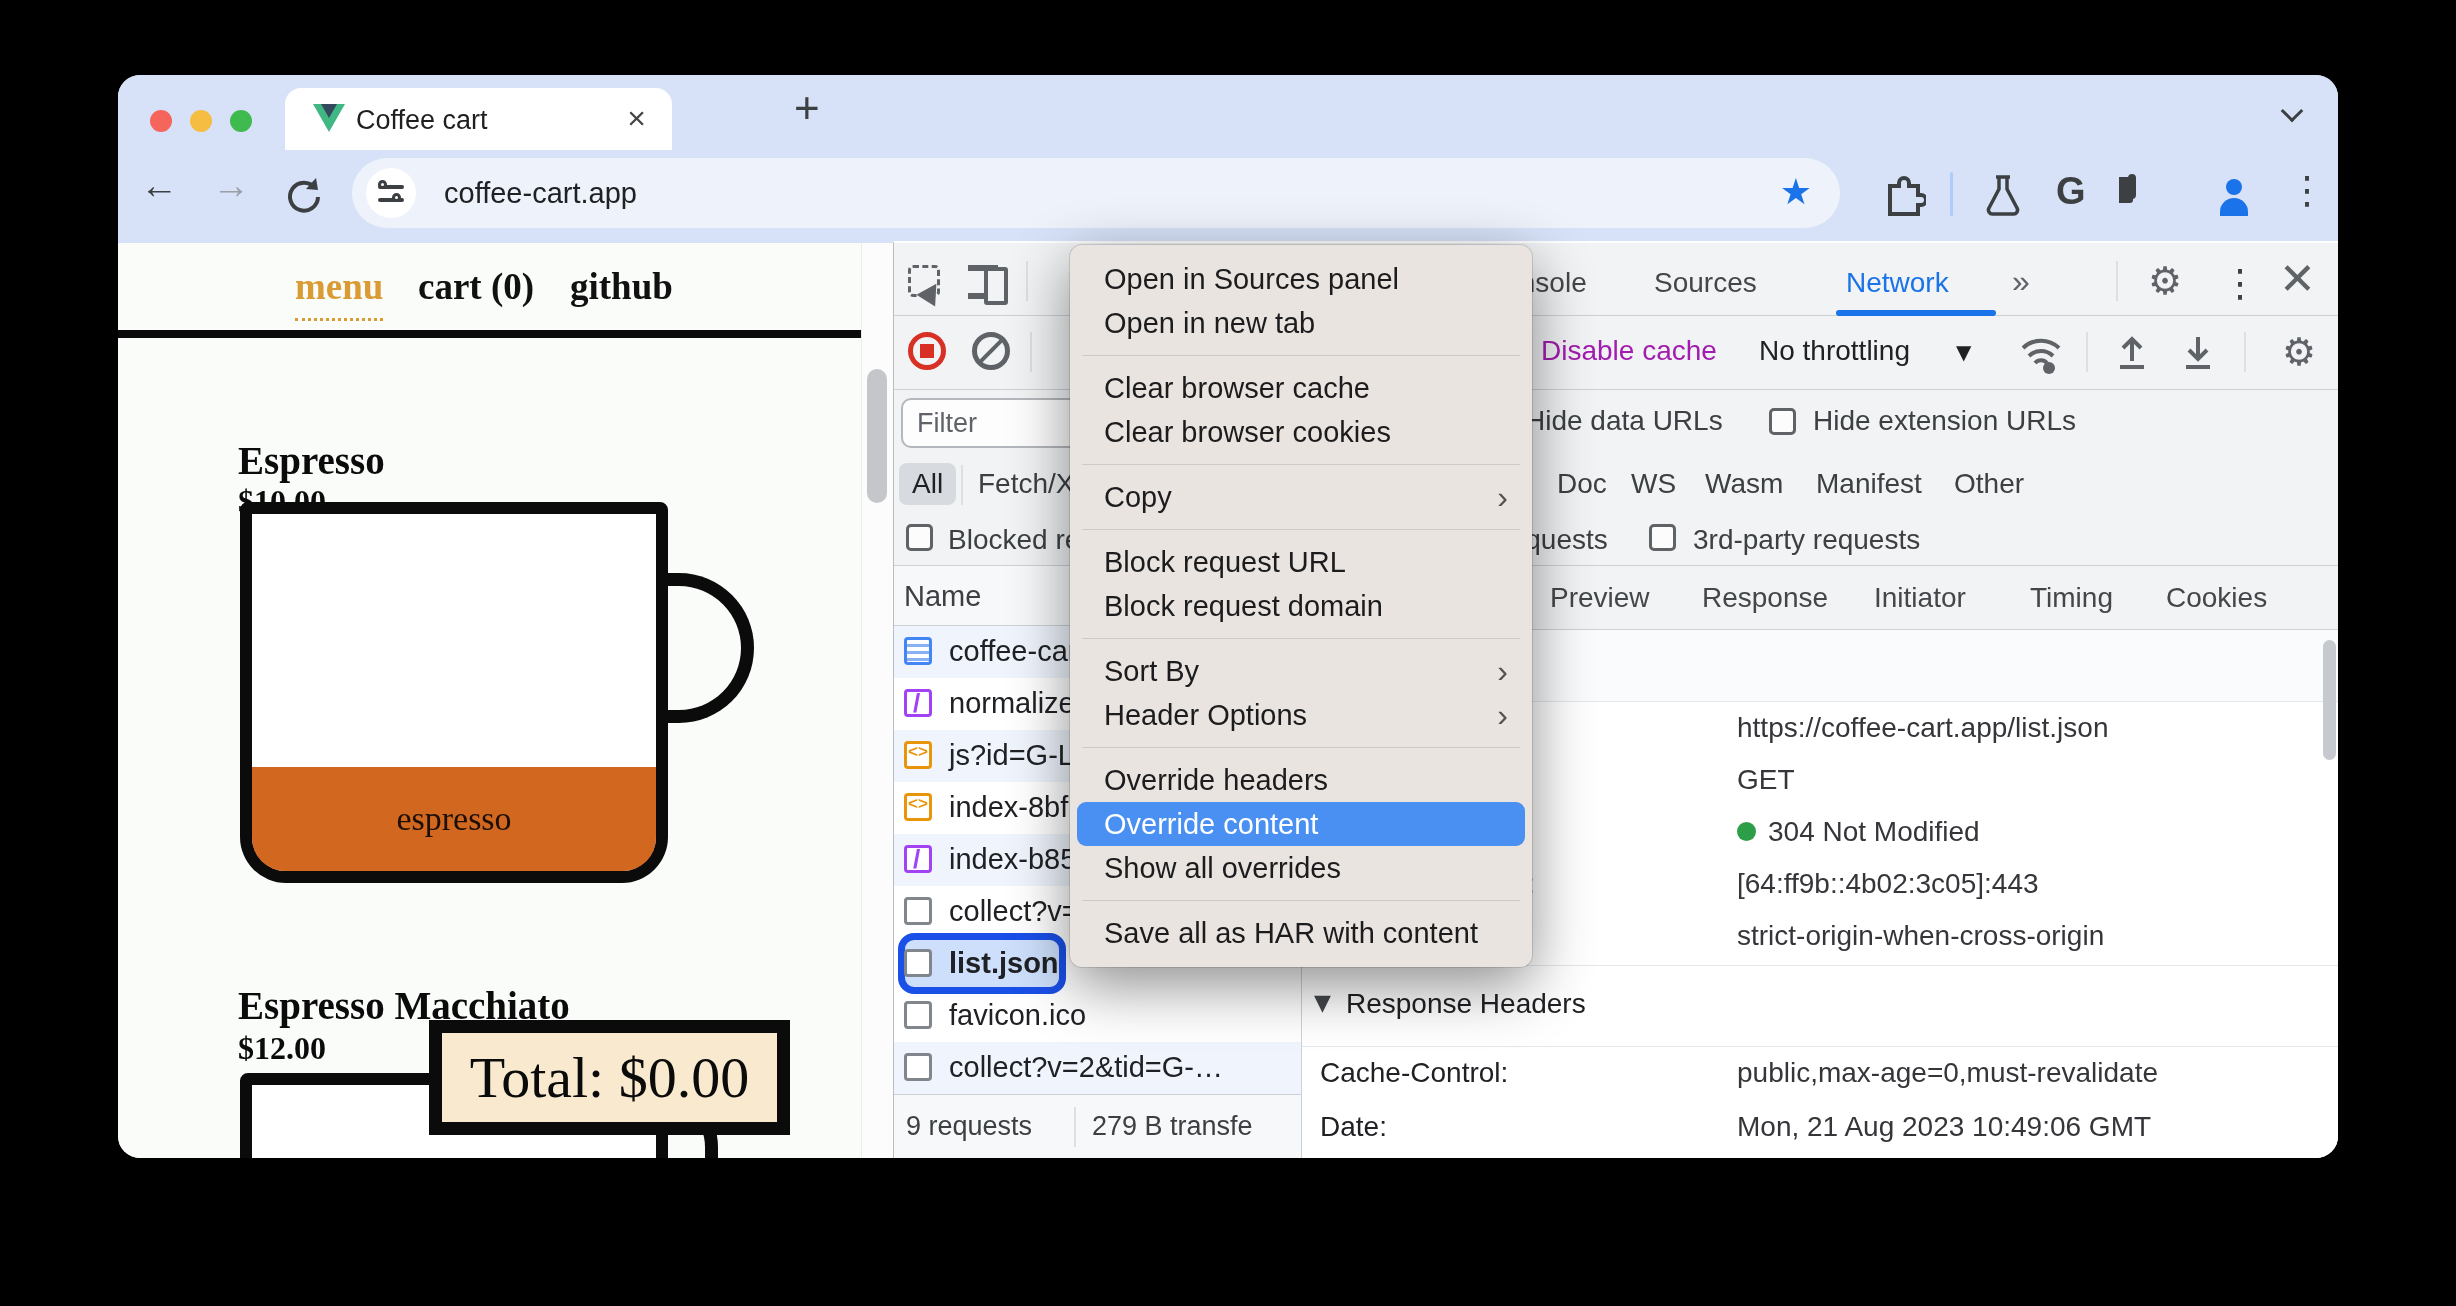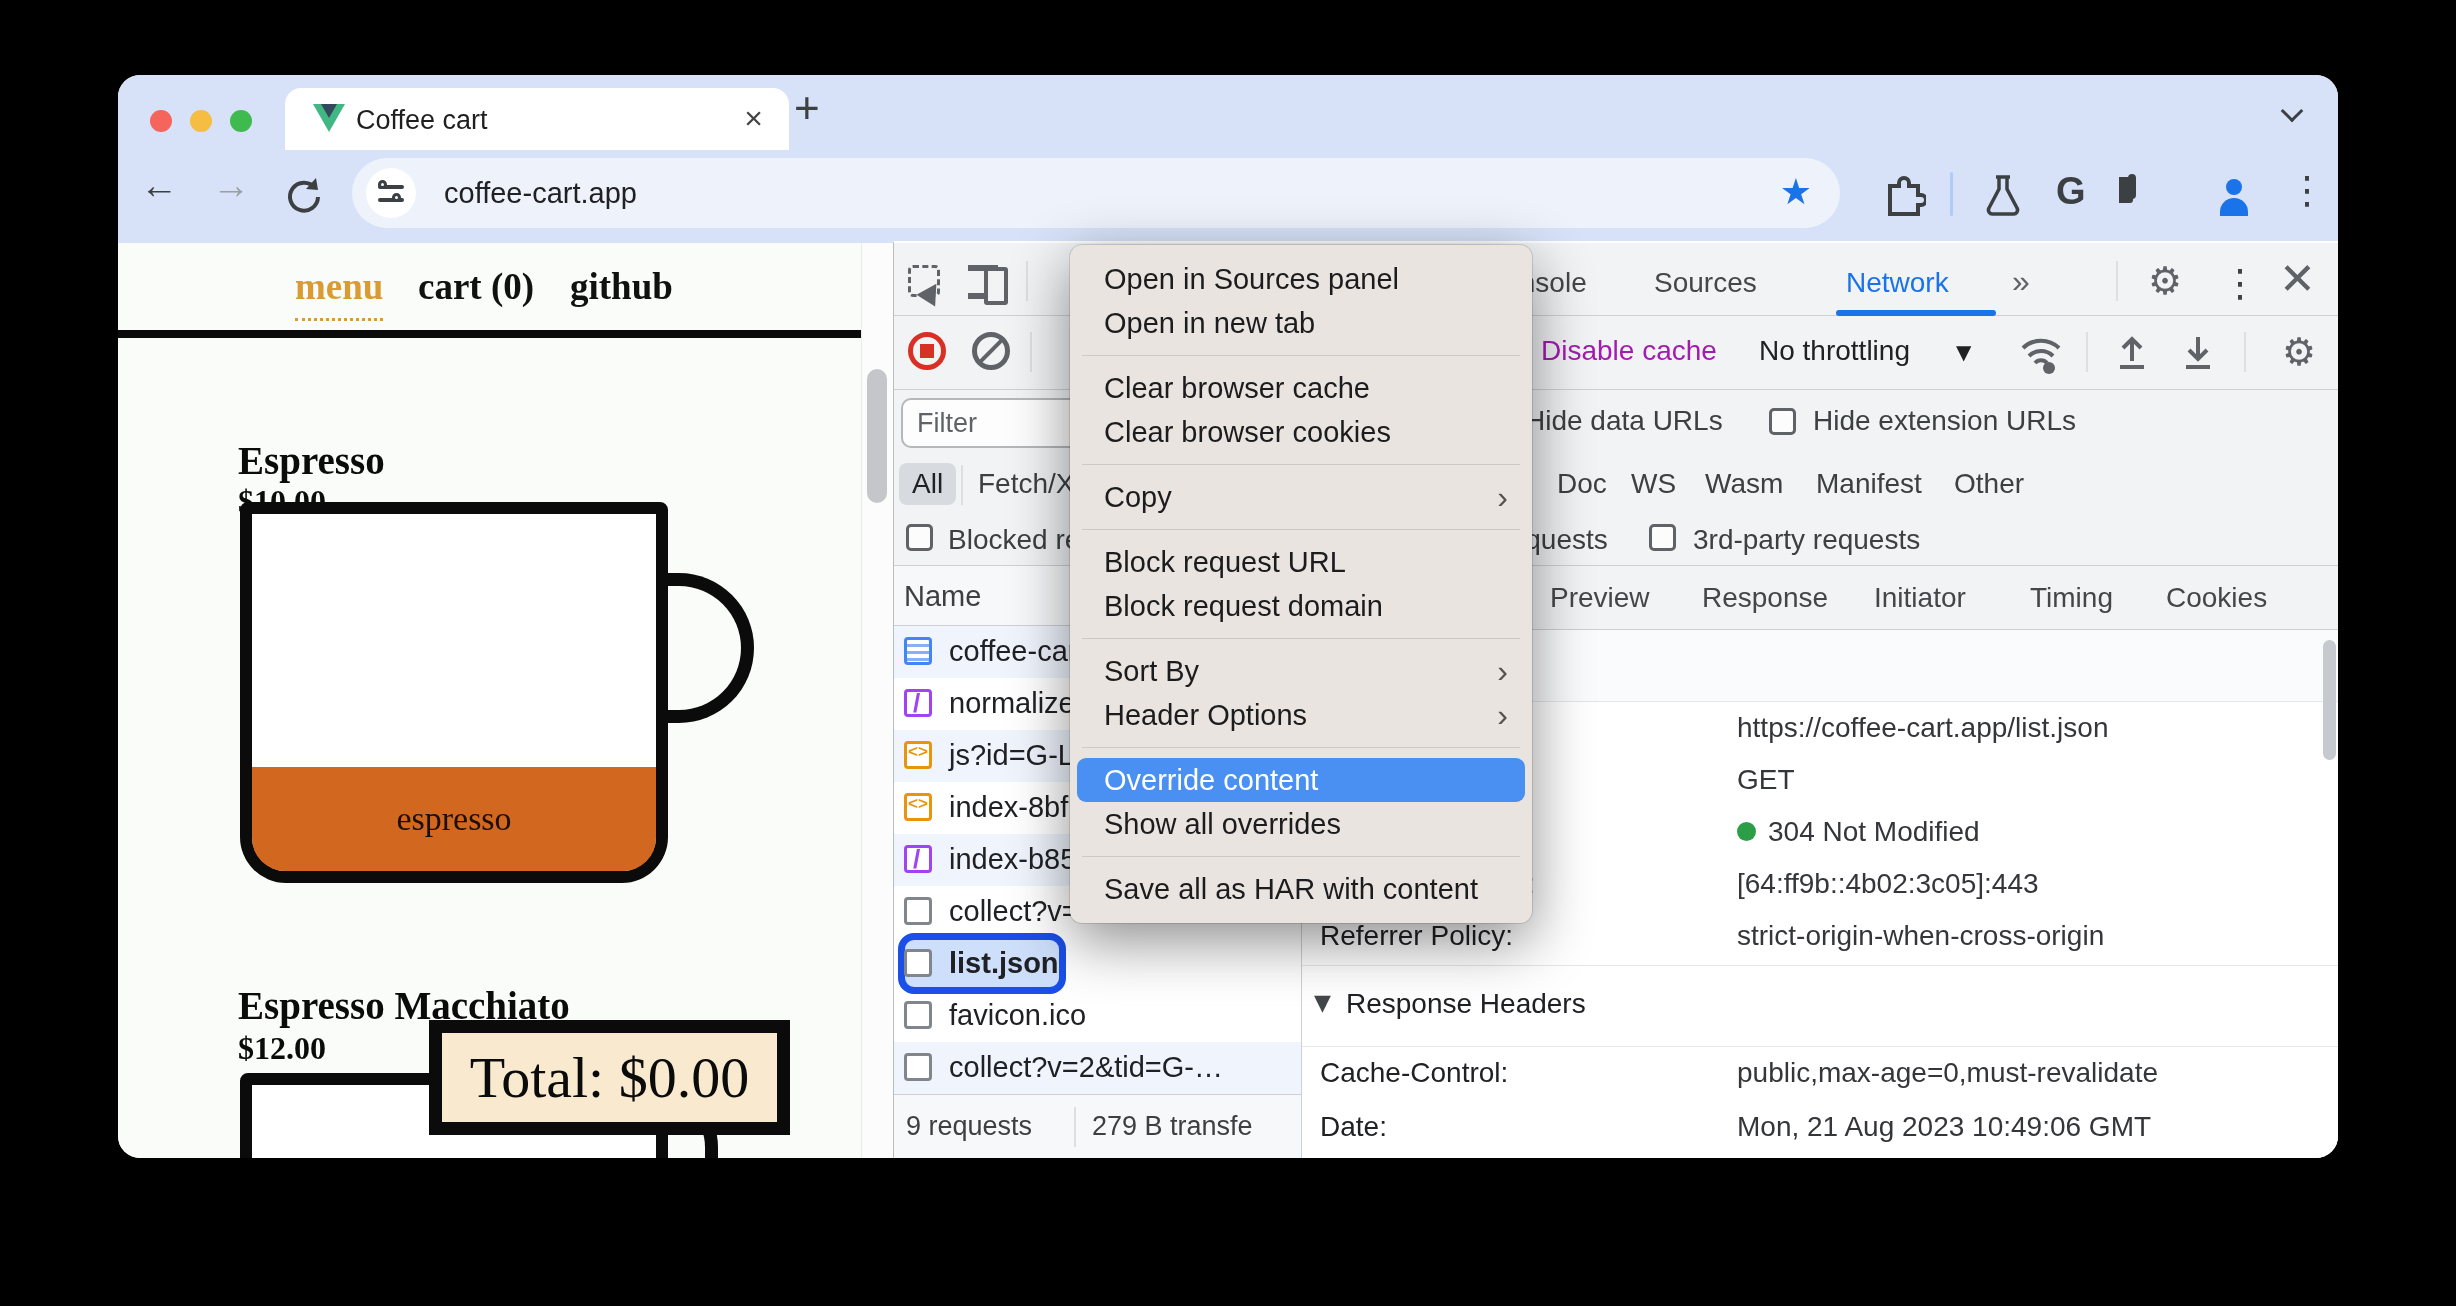--- a/index.html
+++ b/index.html
@@ -5,21 +5,21 @@
   * { margin:0; padding:0; box-sizing:border-box; }
   body { background:#000; font-family:"Liberation Sans","DejaVu Sans",sans-serif; }
   .abs { position:absolute; }
   .canvas { position:relative; width:2456px; height:1306px; background:#000; border-radius:44px; overflow:hidden; }
   .window { position:absolute; left:118px; top:75px; width:2220px; height:1083px; background:#fff;
             border-radius:22px; overflow:hidden; box-shadow:0 30px 90px rgba(0,0,0,.65); }
 
   
   .chrome-top { position:absolute; left:0; top:0; width:100%; height:168px; background:#d7e2f8; }
   .tl { position:absolute; top:35px; width:22px; height:22px; border-radius:50%; }
-  .tab { position:absolute; left:167px; top:13px; width:504px; height:62px; background:#fff; border-radius:16px 16px 0 0; }
+  .tab { position:absolute; left:167px; top:13px; width:387px; height:62px; background:#fff; border-radius:16px 16px 0 0; }
   .tab-title { position:absolute; left:71px; top:17px; font-size:27px; color:#1f1f1f; }
   .tab-close { position:absolute; right:26px; top:12px; font-size:32px; color:#444; }
   .vue { position:absolute; left:28px; top:16px; width:0; height:0;
          border-left:16px solid transparent; border-right:16px solid transparent; border-top:28px solid #41b883; }
   .vue:after { content:""; position:absolute; left:-8px; top:-28px; border-left:8px solid transparent;
          border-right:8px solid transparent; border-top:14px solid #35495e; }
   .newtab { position:absolute; left:676px; top:8px; font-size:44px; font-weight:300; color:#3c4043; }
   .tabchev { position:absolute; right:38px; top:28px; width:16px; height:16px; border-right:3px solid #3c4043;
              border-bottom:3px solid #3c4043; transform:rotate(45deg); }
   .toolbar-row { position:absolute; left:0; top:75px; width:100%; height:91px; }
@@ -399,20 +399,21 @@
     <div class="mi">Clear browser cookies</div>
     <div class="msep"></div>
     <div class="mi"><span>Copy</span><span class="arrow">›</span></div>
     <div class="msep"></div>
     <div class="mi">Block request URL</div>
     <div class="mi">Block request domain</div>
     <div class="msep"></div>
     <div class="mi"><span>Sort By</span><span class="arrow">›</span></div>
     <div class="mi"><span>Header Options</span><span class="arrow">›</span></div>
     <div class="msep"></div>
+    <div class="mi">Override headers</div>
     <div class="mi hl">Override content</div>
     <div class="mi">Show all overrides</div>
     <div class="msep"></div>
     <div class="mi">Save all as HAR with content</div>
   </div>
 
  </div>
 </div>
 
 </body></html>

